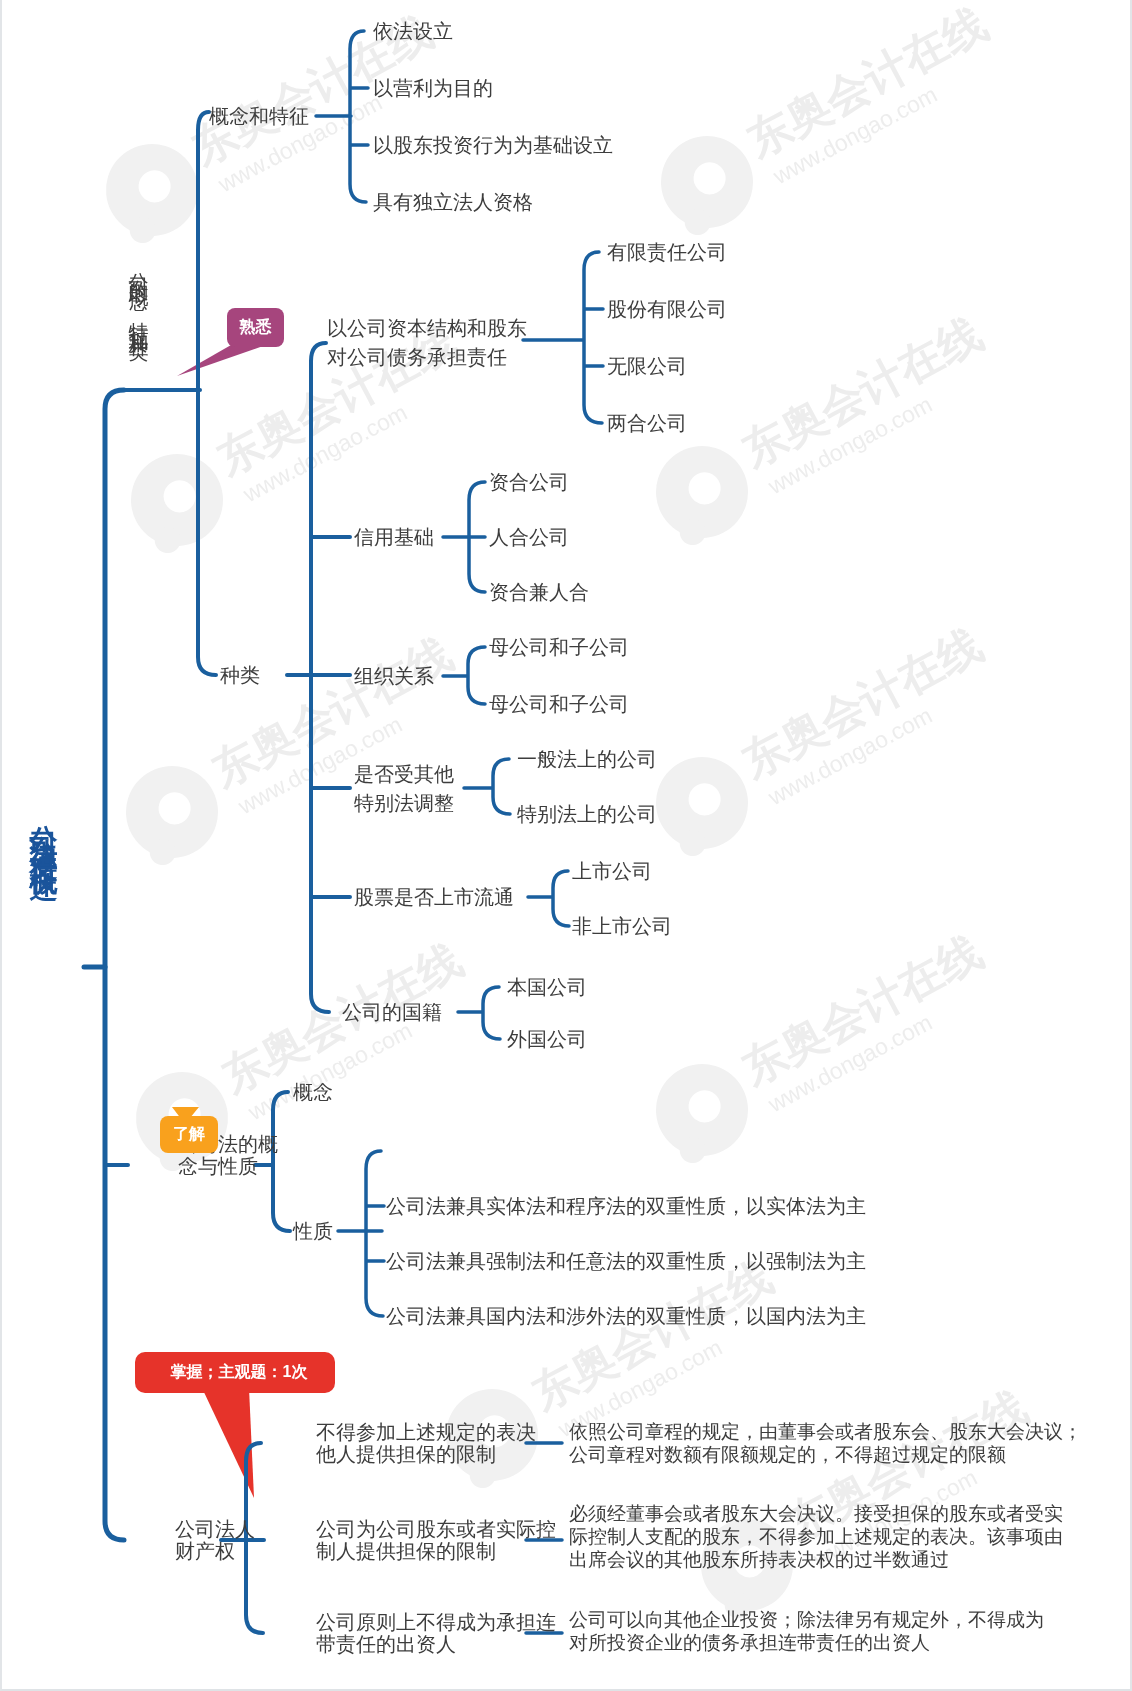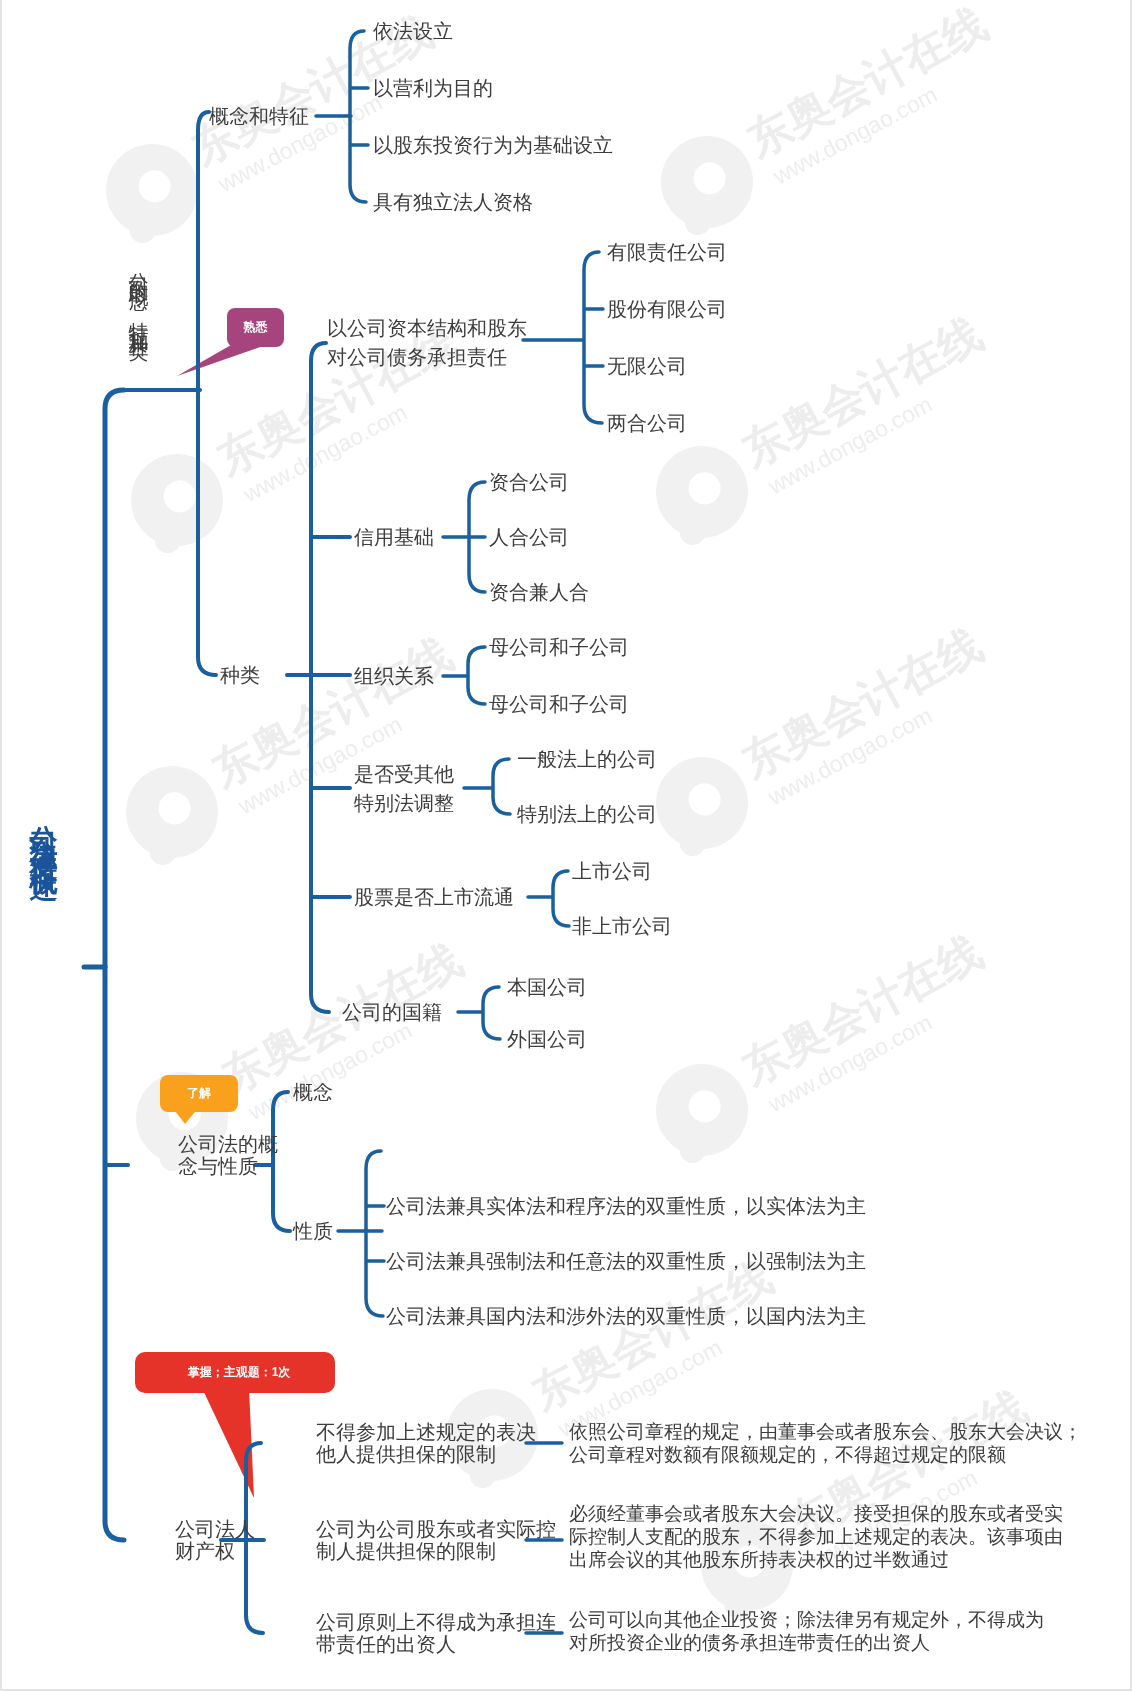--- a/index.html
+++ b/index.html
@@ -27,21 +27,21 @@
   .detail{font-size:19px; line-height:23px;}
   .vtext{
     writing-mode:vertical-rl; text-orientation:upright;
     letter-spacing:5px; background:#fff; padding:2px 0;
   }
   .root-label{
     color:var(--root-text,#1a549b); font-weight:bold; font-size:28px;
     letter-spacing:7px; background:transparent;
   }
   .badge{
-    position:absolute; z-index:3; color:#fff; font-weight:bold; font-size:12px;
+    position:absolute; z-index:3; color:#fff; font-weight:bold; font-size:16px;
     display:flex; align-items:center; justify-content:center;
   }
   .badge-purple{background:var(--badge-purple,#a6457d); border-radius:8px;}
   .badge-orange{background:var(--badge-orange,#f9a11d); border-radius:8px;}
   .badge-red{background:var(--badge-red,#e6332a); border-radius:10px;padding-left:8px;}
 </style>
 </head>
 <body>
 
 <div class="page">
@@ -133,21 +133,21 @@
   <div class="n" style="left:515px;top:803px">特别法上的公司</div>
 
   <div class="n" style="left:352px;top:886px">股票是否上市流通</div>
   <div class="n" style="left:570px;top:860px">上市公司</div>
   <div class="n" style="left:570px;top:915px">非上市公司</div>
 
   <div class="n" style="left:340px;top:1001px">公司的国籍</div>
   <div class="n" style="left:505px;top:976px">本国公司</div>
   <div class="n" style="left:505px;top:1028px">外国公司</div>
 
-  <div class="badge badge-orange" style="left:158px;top:1075px;width:78px;height:37px">了解</div>
+  <div class="badge badge-orange" style="left:158px;top:1116px;width:58px;height:37px">了解</div>
   <div class="n lh22" style="left:128px;top:1133px">
     <div>公司法的概</div>
     <div>念与性质</div>
   </div>
   <div class="n" style="left:291px;top:1081px">概念</div>
   <div class="n" style="left:291px;top:1220px">性质</div>
   <div class="n" style="left:384px;top:1195px">公司法兼具实体法和程序法的双重性质，以实体法为主</div>
   <div class="n" style="left:384px;top:1250px">公司法兼具强制法和任意法的双重性质，以强制法为主</div>
   <div class="n" style="left:384px;top:1305px">公司法兼具国内法和涉外法的双重性质，以国内法为主</div>
 

